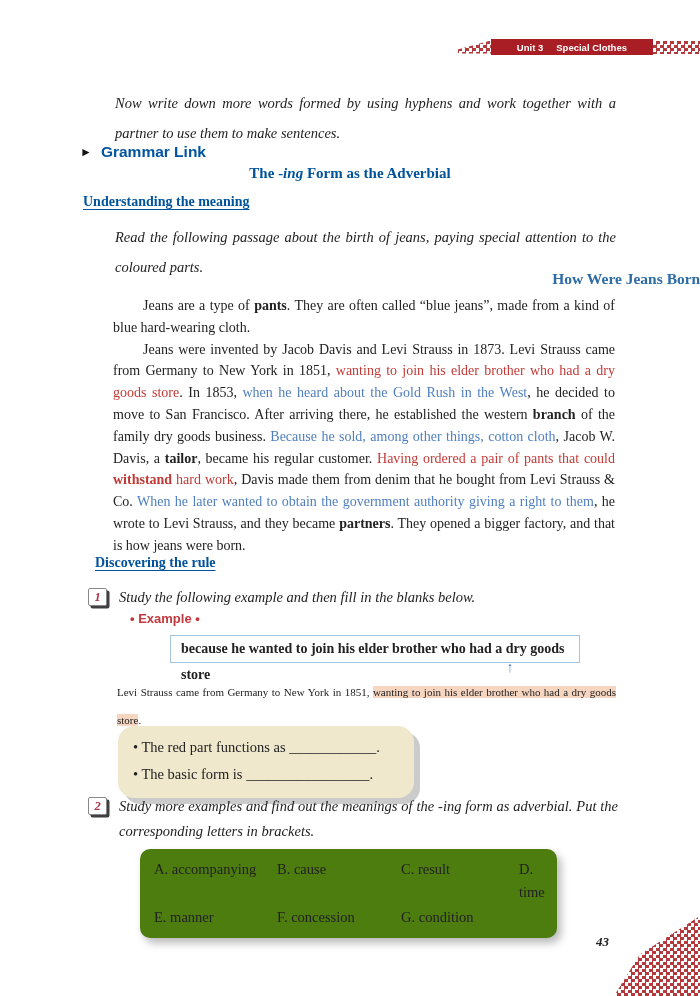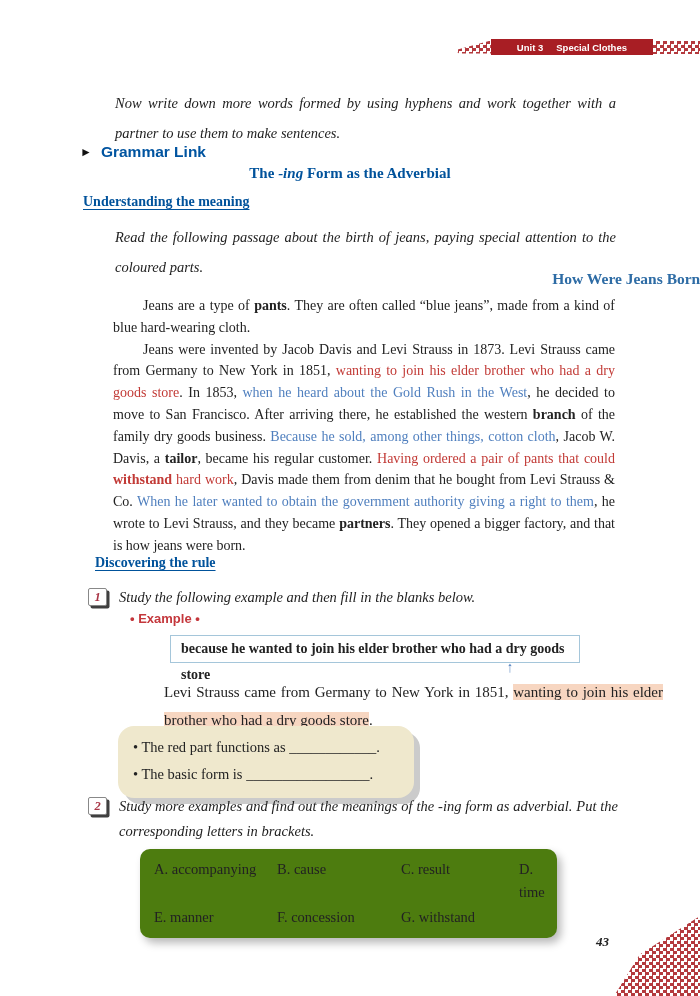--- a/index.html
+++ b/index.html
@@ -52,21 +52,21 @@
   .item-text{font-style:italic;font-size:14.5px;line-height:25px;text-align:justify;width:499px;}
   .example-label{
     top:611px;left:130px;color:#c4373c;
     font-family:"Liberation Sans",sans-serif;font-size:13px;font-weight:bold;text-align:center;
   }
   .example-box{
     top:635px;left:170px;width:398px;height:26px;background:#fff;
     border:1px solid #a5c6da;font-size:14px;line-height:26px;padding-left:10px;font-weight:bold;
   }
   .up-arrow{top:660px;left:507px;color:#4f7fbe;font-size:12px;font-weight:bold;transform:scaleY(1.25);}
-  .sentence{top:678px;left:117px;width:499px;font-size:15px;line-height:28px;text-align:justify;margin-left:47px;}
+  .sentence{top:678px;left:117px;width:499px;font-size:11px;line-height:28px;text-align:justify;}
   .cream-box{
     top:726px;left:118px;width:266px;background:#efe8cd;border-radius:16px;
     padding:8px 15px 10px;box-shadow:6px 6px 0 #cbcbcb;
   }
   .cream-box .line{font-size:14.5px;line-height:27px;}
   .letters-box{
     top:849px;left:140px;width:389px;background:#4d7c0f;border-radius:10px;
     padding:9px 14px;box-shadow:4px 5px 8px rgba(0,0,0,.28);
     display:grid;grid-template-columns:123px 124px 118px auto;row-gap:2px;
     font-size:14.5px;line-height:23px;
@@ -134,17 +134,17 @@
   <div class="item-text">Study more examples and find out the meanings of the -ing form as adverbial. Put the corresponding letters in brackets.</div>
 </div>
 
 <div class="abs letters-box">
   <span>A. accompanying</span>
   <span>B. cause</span>
   <span>C. result</span>
   <span>D. time</span>
   <span>E. manner</span>
   <span>F. concession</span>
-  <span>G. withstand</span>
+  <span>G. condition</span>
 </div>
 
 <div class="abs page-number">43</div>
 <div class="checker corner-pattern"></div>
 
 </body></html>

